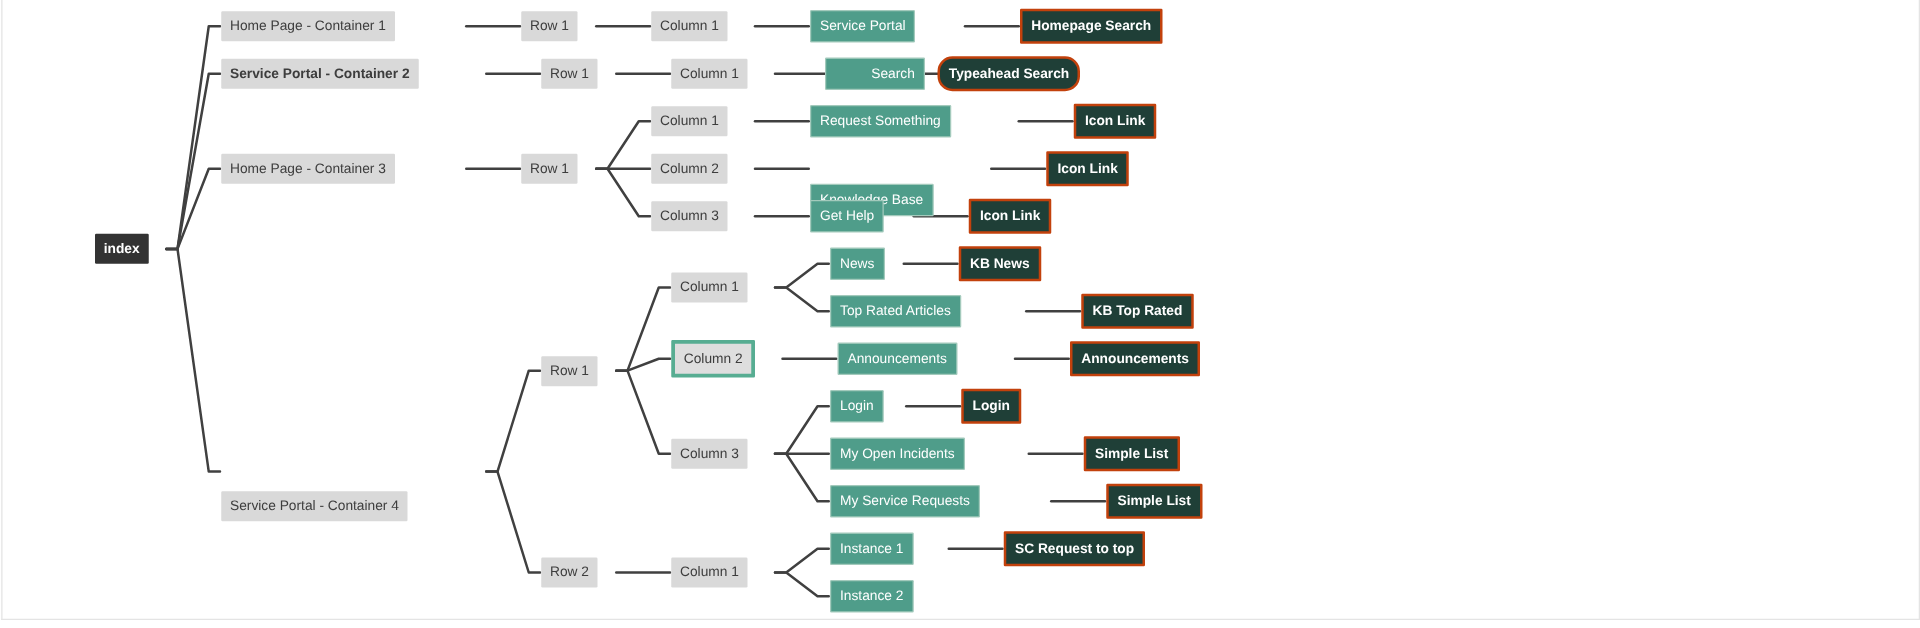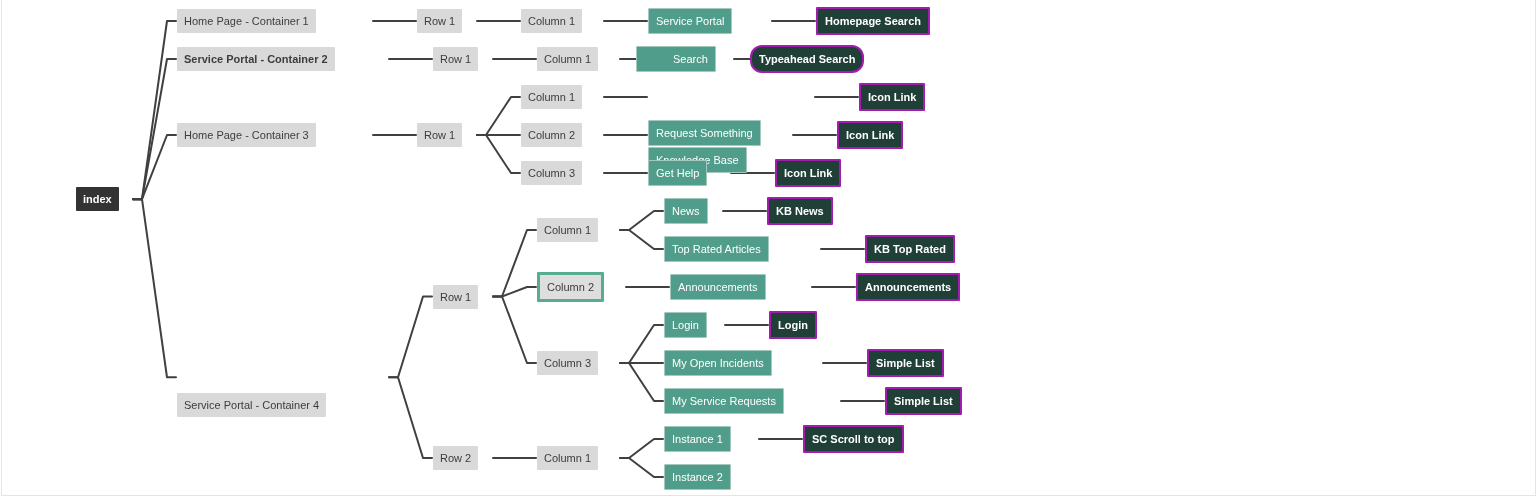--- a/index.html
+++ b/index.html
@@ -37,21 +37,21 @@
   .node.instance{
     background:var(--instance-bg,#4f9d8a);
     color:var(--white-text,#fff);
     font-weight:400;
     border:1px solid #a3cabc;
   }
   .node.widget{
     background:var(--widget-bg,#1f3f37);
     color:var(--white-text,#fff);
     font-weight:700;
-    border:2px solid #a21caf;
+    border:2px solid #c2410c;
   }
   .node.selected{
     border:3px solid var(--selected-border,#57ad92);
     background:#dedede;
   }
 </style>
 </head>
 <body>
 
 <div class="stage">
@@ -103,26 +103,26 @@
   <div id="nodes">
       <div class="node page" style="left: 74px; top: 187.125px;">index</div>
       <div class="node container" style="left: 175px; top: 9px;">Home Page - Container 1</div>
       <div class="node row" style="left: 415px; top: 9px;">Row 1</div>
       <div class="node column" style="left: 519px; top: 9px;">Column 1</div>
       <div class="node instance" style="left: 646px; top: 8px;">Service Portal</div>
       <div class="node widget" style="left: 814px; top: 7px;">Homepage Search</div>
       <div class="node container" style="left: 175px; top: 47px; font-weight: bold;">Service Portal - Container 2</div>
       <div class="node row" style="left: 431px; top: 47px;">Row 1</div>
       <div class="node column" style="left: 535px; top: 47px;">Column 1</div>
-      <div class="node instance" style="left: 634px; top: 46px; padding-left: 36px;">Search</div>
+      <div class="node instance" style="left: 658px; top: 46px; padding-left: 36px;">Search</div>
       <div class="node widget" style="left: 748px; top: 45px; border-radius: 12px;">Typeahead Search</div>
       <div class="node container" style="left: 175px; top: 123px;">Home Page - Container 3</div>
       <div class="node row" style="left: 415px; top: 123px;">Row 1</div>
       <div class="node column" style="left: 519px; top: 85px;">Column 1</div>
-      <div class="node instance" style="left: 646px; top: 84px; margin-top: 36px;">Request Something</div>
+      <div class="node instance" style="left: 646px; top: 84px;">Request Something</div>
       <div class="node widget" style="left: 857px; top: 83px;">Icon Link</div>
       <div class="node column" style="left: 519px; top: 123px;">Column 2</div>
       <div class="node instance" style="left: 646px; top: 122px; margin-top: 25px;">Knowledge Base</div>
       <div class="node widget" style="left: 835px; top: 121px;">Icon Link</div>
       <div class="node column" style="left: 519px; top: 161px;">Column 3</div>
       <div class="node instance" style="left: 646px; top: 160px;">Get Help</div>
       <div class="node widget" style="left: 773px; top: 159px;">Icon Link</div>
       <div class="node container" style="left: 175px; top: 365.25px; margin-top: 28px;">Service Portal - Container 4</div>
       <div class="node row" style="left: 431px; top: 284.5px;">Row 1</div>
       <div class="node column" style="left: 535px; top: 218px;">Column 1</div>
@@ -136,16 +136,16 @@
       <div class="node column" style="left: 535px; top: 351px;">Column 3</div>
       <div class="node instance" style="left: 662px; top: 312px;">Login</div>
       <div class="node widget" style="left: 767px; top: 311px;">Login</div>
       <div class="node instance" style="left: 662px; top: 350px;">My Open Incidents</div>
       <div class="node widget" style="left: 865px; top: 349px;">Simple List</div>
       <div class="node instance" style="left: 662px; top: 388px;">My Service Requests</div>
       <div class="node widget" style="left: 883px; top: 387px;">Simple List</div>
       <div class="node row" style="left: 431px; top: 446px;">Row 2</div>
       <div class="node column" style="left: 535px; top: 446px;">Column 1</div>
       <div class="node instance" style="left: 662px; top: 426px;">Instance 1</div>
-      <div class="node widget" style="left: 801px; top: 425px;">SC Scroll to top</div>
+      <div class="node widget" style="left: 801px; top: 425px;">SC Request to top</div>
       <div class="node instance" style="left: 662px; top: 464px;">Instance 2</div>
     </div>
 </div>
 
 </body></html>

